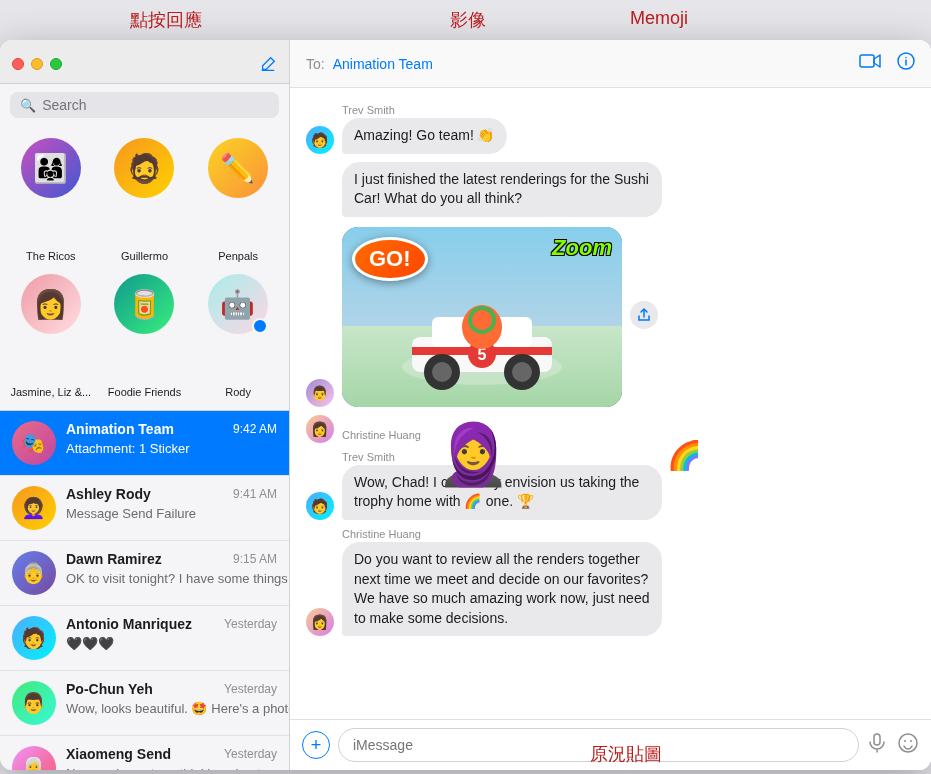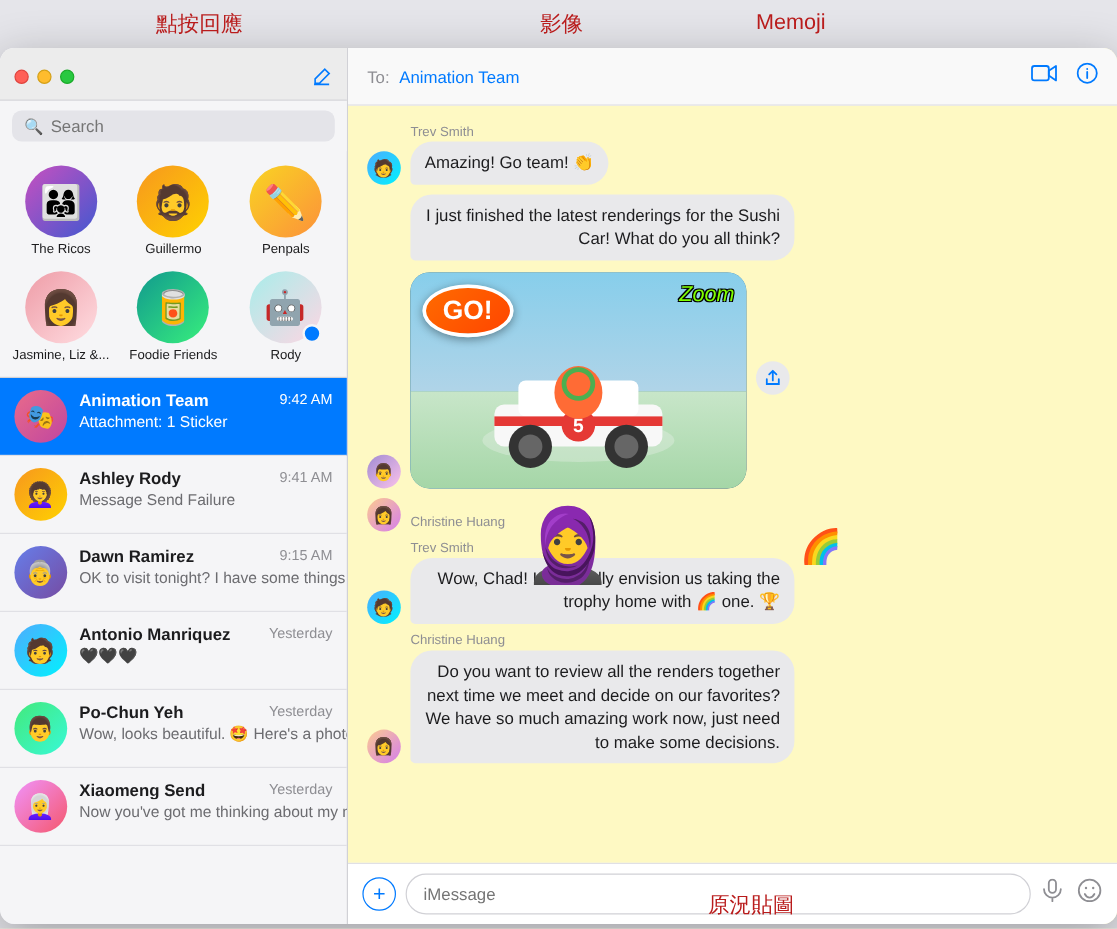--- a/index.html
+++ b/index.html
@@ -148,20 +148,21 @@
       height: 16px;
       border-radius: 50%;
       background: #007aff;
       border: 2px solid #f5f5f7;
     }
 
     .contact-name {
       font-size: 11px;
       color: #1c1c1e;
       text-align: right;
+      margin-top: 48px;
     }
 
     
     .conversation-list {
       flex: 1;
       overflow-y: auto;
     }
 
     .conv-item {
       display: flex;
@@ -226,21 +227,21 @@
       color: #6c6c70;
       white-space: nowrap;
       overflow: hidden;
       text-overflow: ellipsis;
       max-width: 195px;
     }
 
     
     .chat-area {
       flex: 1;
-      background: #fef9c3;
+      background: #ffffff;
       display: flex;
       flex-direction: column;
     }
 
     .chat-header {
       padding: 12px 16px;
       border-bottom: 1px solid #e0e0e5;
       display: flex;
       align-items: center;
       justify-content: space-between;
@@ -317,21 +318,20 @@
       overflow: hidden;
     }
 
     .bubble {
       max-width: 320px;
       padding: 8px 12px;
       border-radius: 18px;
       font-size: 14px;
       line-height: 1.4;
       position: relative;
-      text-align: right;
     }
 
     .bubble.incoming {
       background: #e9e9eb;
       color: #1c1c1e;
       border-bottom-left-radius: 4px;
     }
 
     .share-btn {
       background: #e9e9eb;
@@ -380,22 +380,22 @@
       border: 3px solid white;
       box-shadow: 0 2px 8px rgba(0,0,0,0.4);
       z-index: 2;
     }
 
     .zoom-sticker {
       position: absolute;
       top: 8px;
       right: 10px;
       color: #7fff00;
-      font-size: 18px;
-      font-weight: 400;
+      font-size: 22px;
+      font-weight: 700;
       font-style: italic;
       text-shadow: -1px -1px 0 #000, 1px -1px 0 #000, -1px 1px 0 #000, 1px 1px 0 #000;
       z-index: 2;
       text-align: center;
     }
 
     
     .input-area {
       padding: 8px 12px;
       border-top: 1px solid #e0e0e5;

